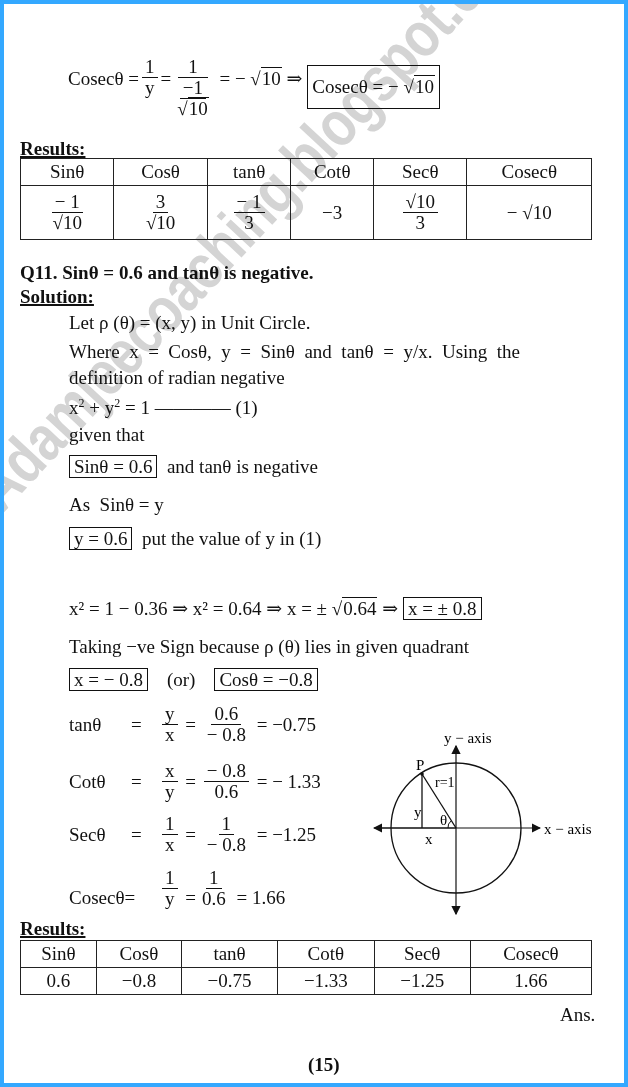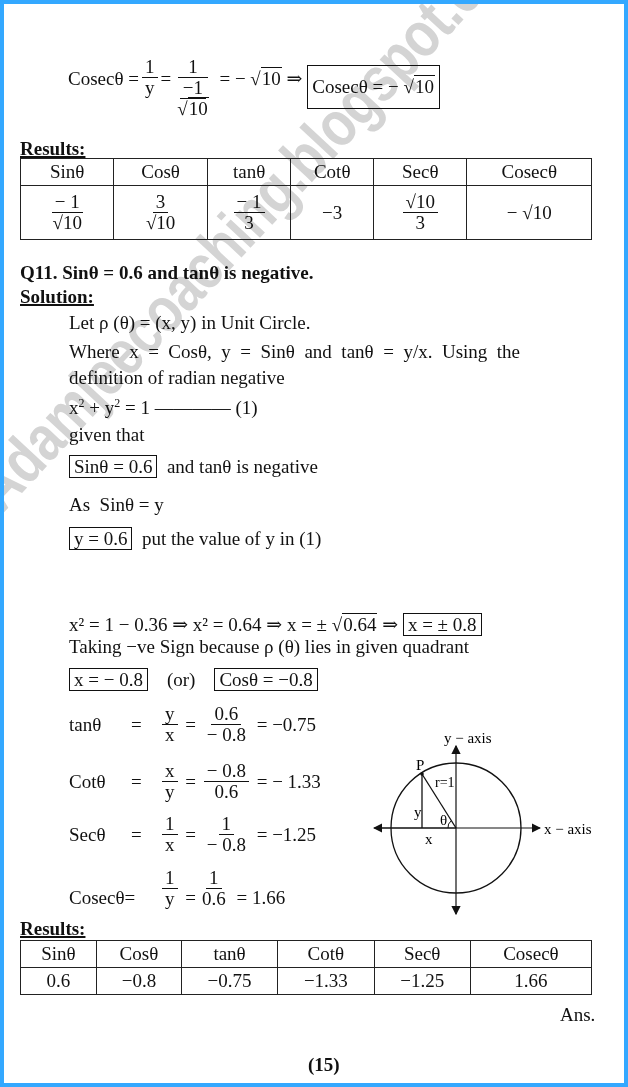--- a/index.html
+++ b/index.html
@@ -105,21 +105,21 @@
   <div class="abs" style="left:65px; top:420px;">given that</div>
 
   <div class="abs" style="left:65px; top:452px;">
     <span class="box">Sinθ = 0.6</span>&nbsp;&nbsp;<span>and tanθ is negative</span>
   </div>
   <div class="abs" style="left:65px; top:490px; white-space:pre;">As  Sinθ = y</div>
   <div class="abs" style="left:65px; top:524px;">
     <span class="box">y = 0.6</span>&nbsp;&nbsp;<span>put the value of y in (1)</span>
   </div>
 
-  <div class="abs" style="left:65px; top:594px;margin-top:16px;">
+  <div class="abs" style="left:65px; top:594px;">
     <span>x² = 1 − 0.36 ⇒ x² = 0.64 ⇒ x = ± </span>√<span class="sqrt"><span class="rad">0.64</span></span><span> ⇒ </span><span class="box">x = ± 0.8</span>
   </div>
   <div class="abs" style="left:65px; top:632px;">Taking −ve Sign because ρ (θ) lies in given quadrant</div>
   <div class="abs" style="left:65px; top:665px;">
     <span class="box">x = − 0.8</span>&nbsp;&nbsp;&nbsp;&nbsp;<span>(or)</span>&nbsp;&nbsp;&nbsp;&nbsp;<span class="box">Cosθ = −0.8</span>
   </div>
 
   <div>
     <div class="abs" style="left:65px; top:700px; display:flex; align-items:center;">
       <span style="width:62px;">tanθ</span>

